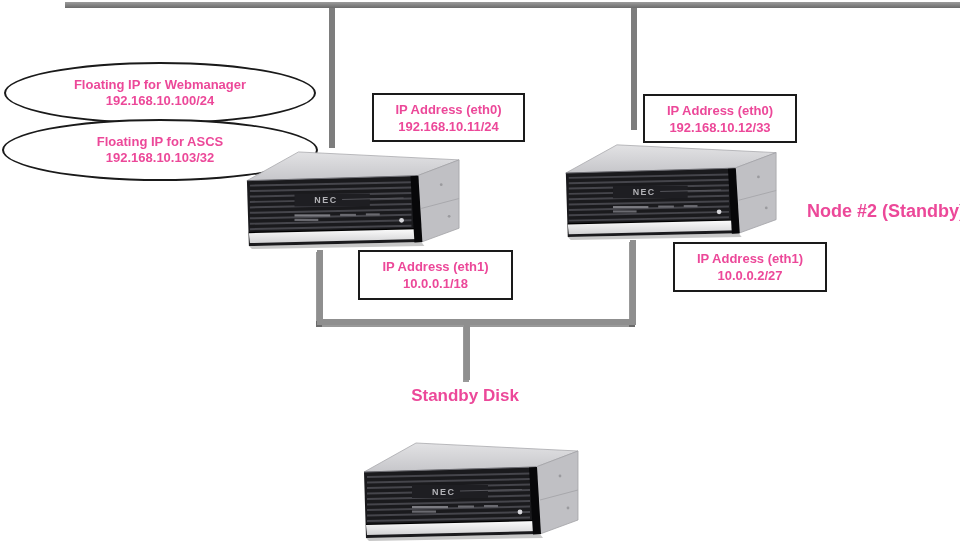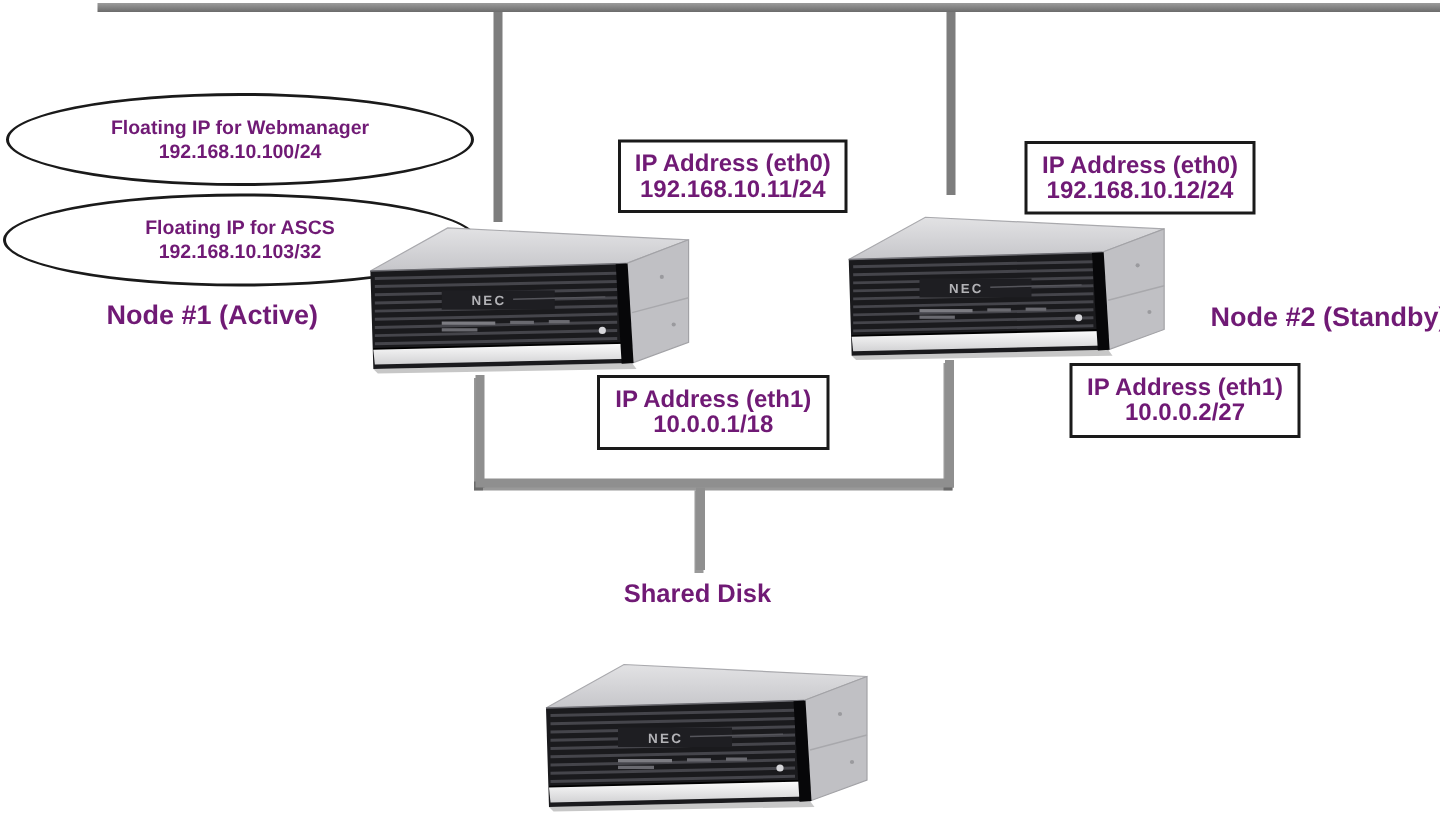--- a/index.html
+++ b/index.html
@@ -1,35 +1,35 @@
 <!DOCTYPE html>
 <html><head>
 <meta charset="utf-8">
 <style>
   html,body{margin:0;padding:0;background:#fff;}
   #canvas{
     position:relative;width:960px;height:542px;background:#fff;overflow:hidden;
-    font-family:"Liberation Sans",sans-serif;color:#701a75;
+    font-family:"Liberation Sans",sans-serif;color:#ec4899;
   }
   .abs{position:absolute;}
   
   .bus{background:linear-gradient(#9c9c9c,#6b6b6b);}
   .vline{background:#7d7d7d;}
   .connector{background:#8f8f8f;box-shadow:-1px 2px 0 rgba(70,70,70,.55);}
   
   .ellipse{
     border:2px solid #1a1a1a;border-radius:50%;background:#fff;
     display:flex;flex-direction:column;align-items:center;justify-content:center;
     text-align:center;font-weight:bold;font-size:13px;line-height:16px;
   }
   
   .ipbox{
     border:2px solid #1a1a1a;background:#fff;
     display:flex;flex-direction:column;align-items:center;justify-content:center;
-    text-align:center;font-weight:bold;font-size:16px;line-height:17px;margin-left:40px;
+    text-align:center;font-weight:bold;font-size:13px;line-height:17px;
   }
   
   .nodelabel{font-weight:bold;font-size:18px;line-height:22px;white-space:nowrap;}
   .disklabel{font-weight:bold;font-size:17px;line-height:19px;text-align:center;white-space:nowrap;}
   .server{display:block;}
   .z-lines{z-index:1;}
   .z-ellipse{z-index:2;}
   .z-server{z-index:3;}
   .z-box{z-index:4;}
 </style>
@@ -99,52 +99,51 @@
 
   <div class="abs connector z-lines" style="left:317px;top:250px;width:6px;height:75px;"></div>
   <div class="abs connector z-lines" style="left:630px;top:240px;width:6px;height:85px;"></div>
   <div class="abs connector z-lines" style="left:317px;top:319px;width:319px;height:6px;"></div>
   <div class="abs connector z-lines" style="left:464px;top:325px;width:6px;height:55px;"></div>
 
   <div class="abs ellipse z-ellipse" style="left:4px;top:62px;width:308px;height:58px;">
     <div>Floating IP for Webmanager</div>
     <div>192.168.10.100/24</div>
   </div>
-  <div class="abs ellipse z-ellipse" style="left:2px;top:129px;width:312px;height:58px;">
+  <div class="abs ellipse z-ellipse" style="left:2px;top:119px;width:312px;height:58px;">
     <div>Floating IP for ASCS</div>
     <div>192.168.10.103/32</div>
   </div>
 
-  <div class="abs nodelabel" style="left:71px;top:199px;">Node #1 (Active)</div>
   <div class="abs nodelabel" style="left:807px;top:200px;">Node #2 (Standby)</div>
 
   <svg class="abs server z-server" style="left:237px;top:147px;" width="228" height="103" viewBox="0 0 230 104" preserveAspectRatio="none">
     <use href="#server-art"></use>
   </svg>
   <svg class="abs server z-server" style="left:556px;top:140px;" width="226" height="101" viewBox="0 0 230 104" preserveAspectRatio="none">
     <use href="#server-art"></use>
   </svg>
   <svg class="abs server z-server" style="left:354px;top:438px;" width="230" height="104" viewBox="0 0 230 104" preserveAspectRatio="none">
     <use href="#server-art"></use>
   </svg>
 
   <div class="abs ipbox z-box" style="left:372px;top:93px;width:149px;height:45px;">
     <div>IP Address (eth0)</div>
     <div>192.168.10.11/24</div>
   </div>
   <div class="abs ipbox z-box" style="left:643px;top:94px;width:150px;height:45px;">
     <div>IP Address (eth0)</div>
-    <div>192.168.10.12/24</div>
+    <div>192.168.10.12/33</div>
   </div>
   <div class="abs ipbox z-box" style="left:358px;top:250px;width:151px;height:46px;">
     <div>IP Address (eth1)</div>
     <div>10.0.0.1/18</div>
   </div>
   <div class="abs ipbox z-box" style="left:673px;top:242px;width:150px;height:46px;">
     <div>IP Address (eth1)</div>
     <div>10.0.0.2/27</div>
   </div>
 
   <div class="abs disklabel" style="left:365px;top:386px;width:200px;">
-    <div>Shared Disk</div>
+    <div>Standby Disk</div>
   </div>
 
 </div>
 
 </body></html>

